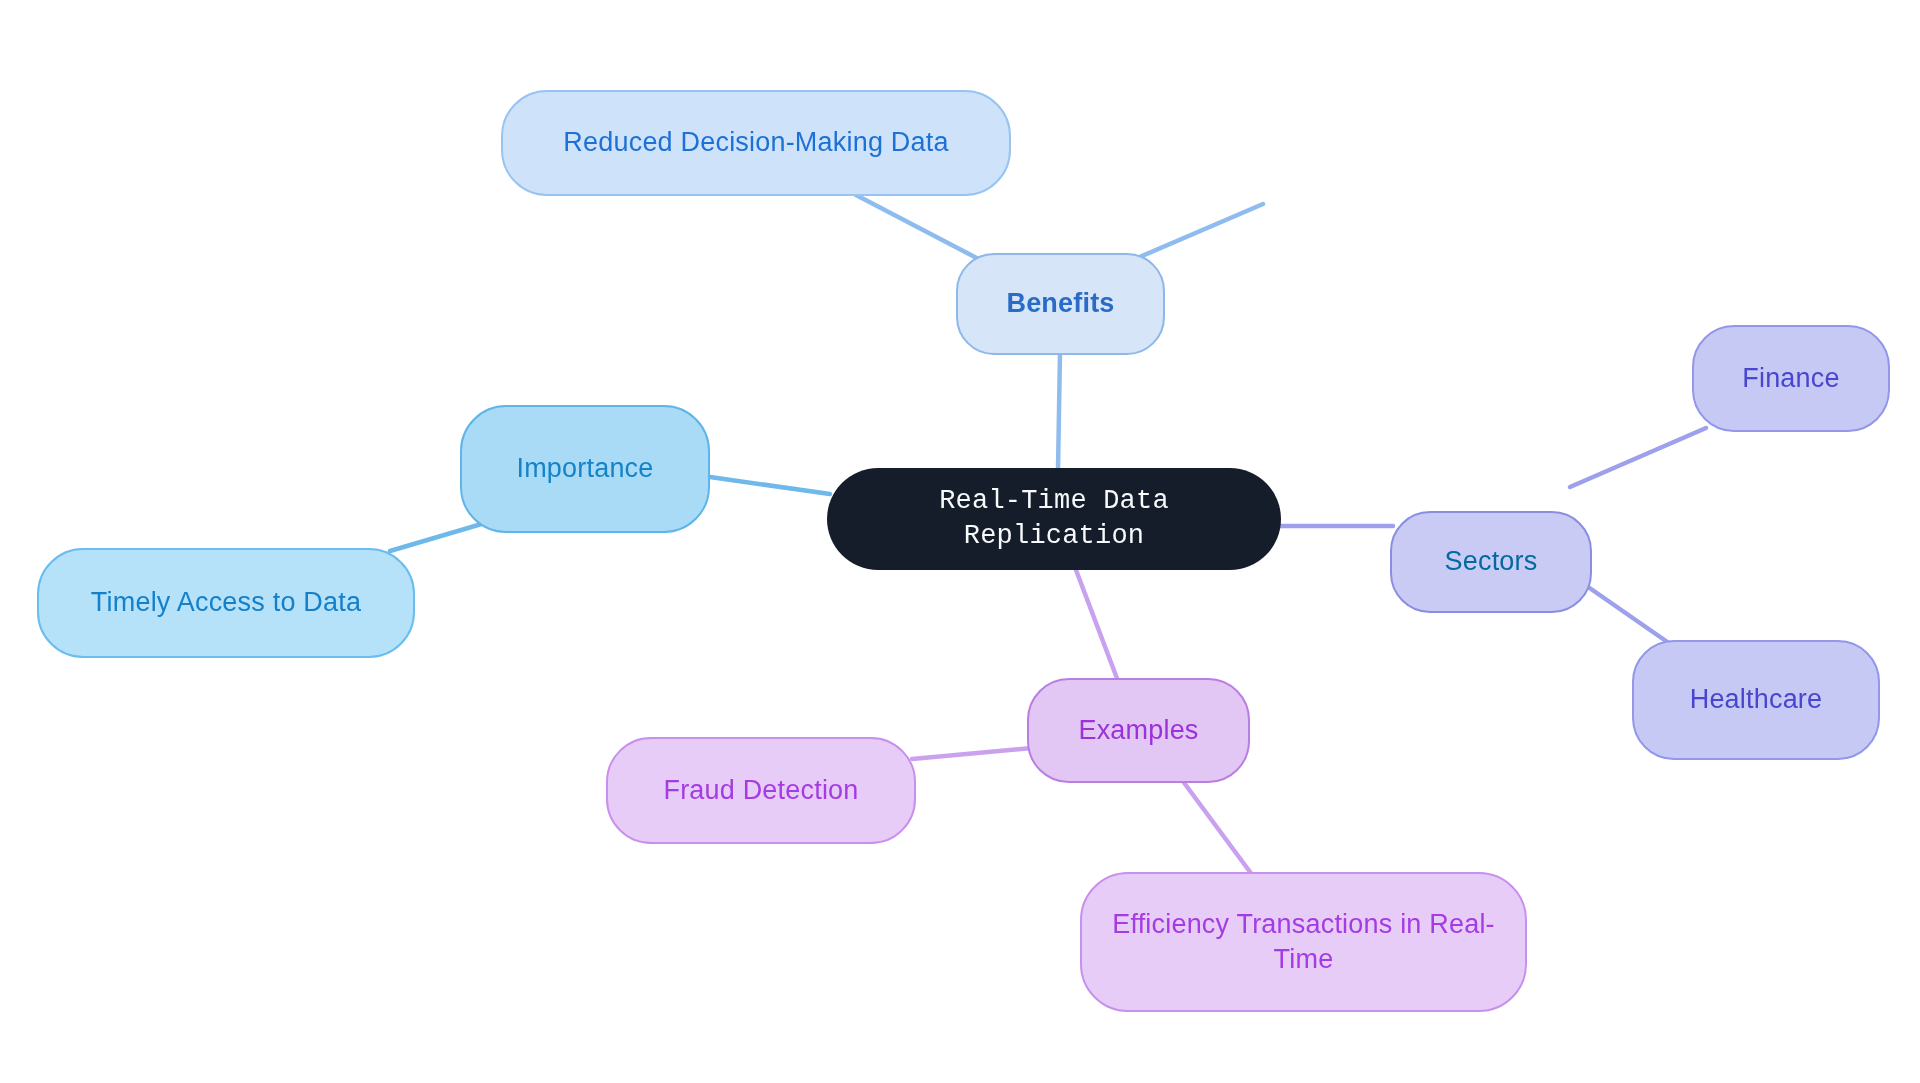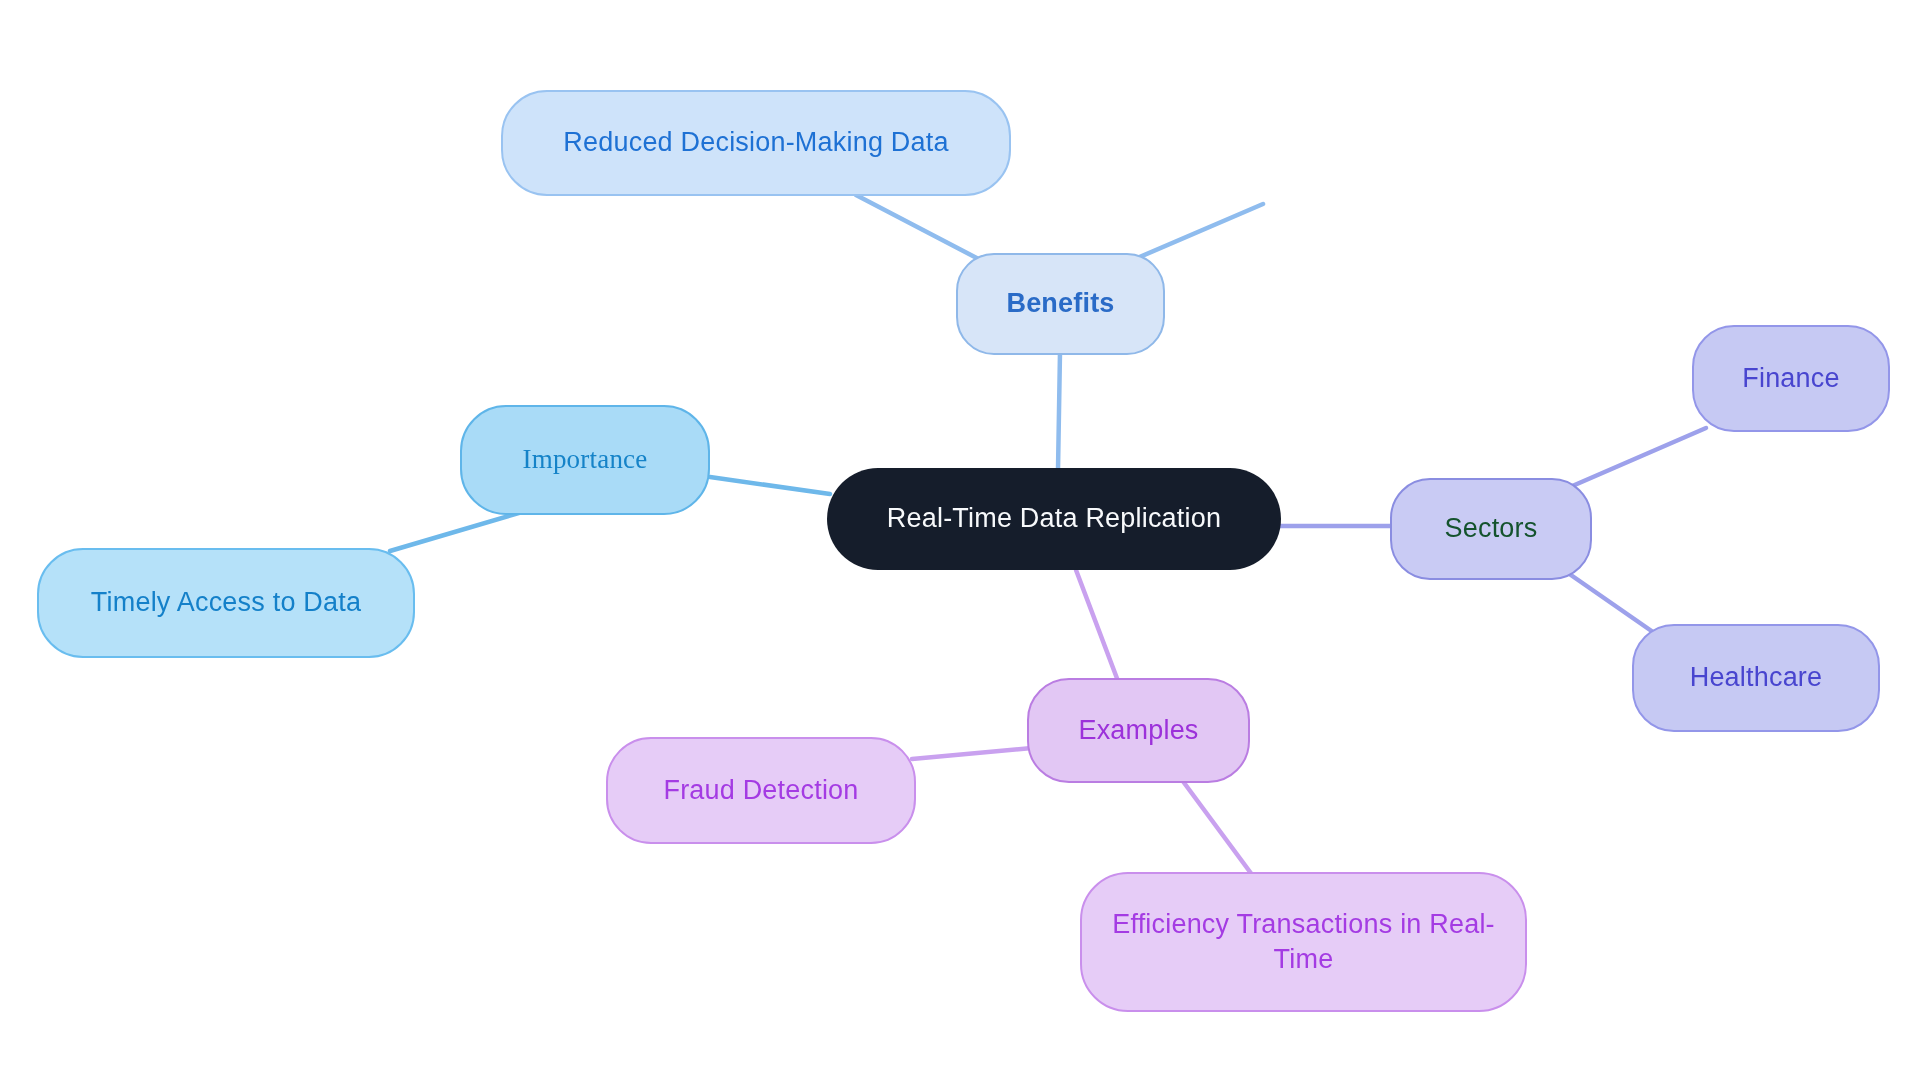--- a/index.html
+++ b/index.html
@@ -38,29 +38,30 @@
     line-height: 1.3;
     letter-spacing: 0.2px;
     cursor: pointer;
     padding: 8px 28px;
   }
   .node-root {
     left: 827px; top: 468px; width: 454px; height: 102px;
     border-radius: 51px;
     border: none;
     font-size: 27px;
+    font-family: Liberation Mono, monospace;
   }
   .node-benefits    { left: 956px;  top: 253px; width: 209px; height: 102px; border-radius: 38px; }
   .node-reduced     { left: 501px;  top: 90px;  width: 510px; height: 106px; border-radius: 46px; }
   .node-enhanced    { left: 1215px; top: 68px;  width: 385px; height: 138px; border-radius: 46px; }
-  .node-importance  { left: 460px;  top: 405px; width: 250px; height: 110px; border-radius: 46px; font-family: Liberation Serif, serif; }
+  .node-importance  { left: 460px;  top: 405px; width: 250px; height: 128px; border-radius: 46px; }
   .node-timely      { left: 37px;   top: 548px; width: 378px; height: 110px; border-radius: 46px; justify-content: center; }
   .node-sectors     { left: 1390px; top: 478px; width: 202px; height: 102px; border-radius: 40px; }
   .node-finance     { left: 1692px; top: 325px; width: 198px; height: 107px; border-radius: 42px; }
-  .node-healthcare  { left: 1632px; top: 624px; width: 248px; height: 108px; border-radius: 42px; }
+  .node-healthcare  { left: 1632px; top: 640px; width: 248px; height: 120px; border-radius: 42px; }
   .node-examples    { left: 1027px; top: 678px; width: 223px; height: 105px; border-radius: 42px; }
   .node-fraud       { left: 606px;  top: 725px; width: 310px; height: 107px; border-radius: 45px; margin-top: 12px; }
   .node-monitoring  { left: 1080px; top: 872px; width: 447px; height: 140px; border-radius: 48px; }
   .node-label { display: inline-block; }
 </style>
 </head>
 <body>
 
 <div class="canvas">
 
@@ -92,21 +93,21 @@
 
 
   <div class="node node-importance" style="background-color: rgb(169, 219, 247); border-color: rgb(95, 181, 233); color: rgb(21, 131, 200);">
     <span class="node-label">Importance</span>
   </div>
 
   <div class="node node-timely" style="background-color: rgb(181, 225, 249); border-color: rgb(105, 189, 239); color: rgb(20, 128, 201);">
     <span class="node-label">Timely Access to Data</span>
   </div>
 
-  <div class="node node-sectors" style="background-color: rgb(201, 203, 244); border-color: rgb(138, 141, 225); color: #14532d;">
+  <div class="node node-sectors" style="background-color: rgb(201, 203, 244); border-color: rgb(138, 141, 225); color: #0369a1; margin-top: 33px;">
     <span class="node-label">Sectors</span>
   </div>
 
   <div class="node node-finance" style="background-color: rgb(198, 201, 243); border-color: rgb(147, 150, 233); color: rgb(72, 69, 207);">
     <span class="node-label">Finance</span>
   </div>
 
   <div class="node node-healthcare" style="background-color: rgb(198, 201, 243); border-color: rgb(147, 150, 233); color: rgb(72, 69, 207);">
     <span class="node-label">Healthcare</span>
   </div>

